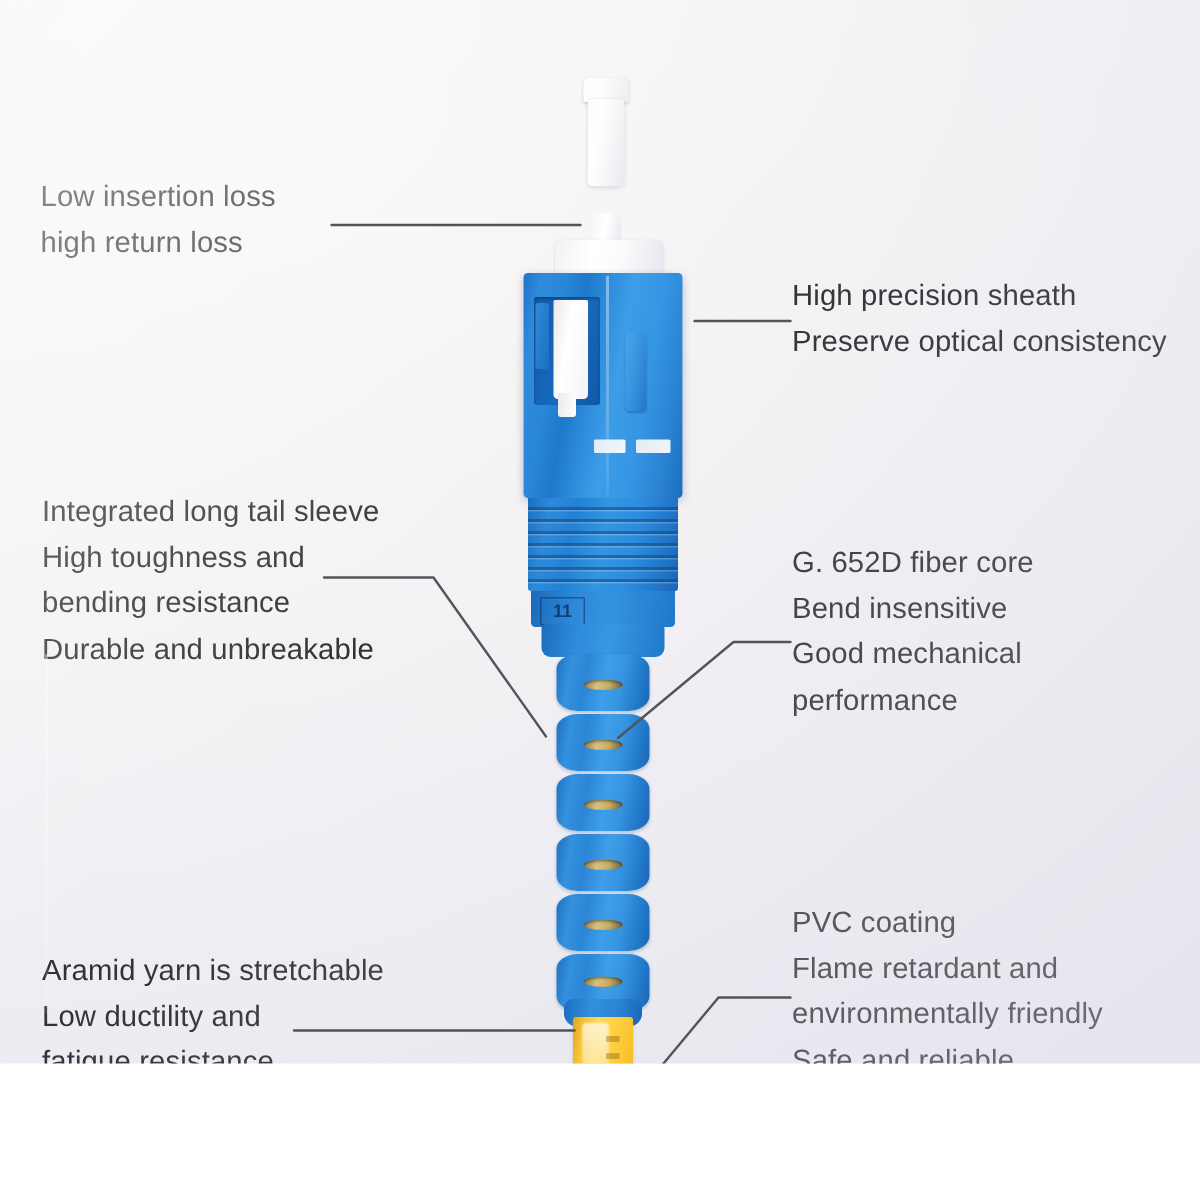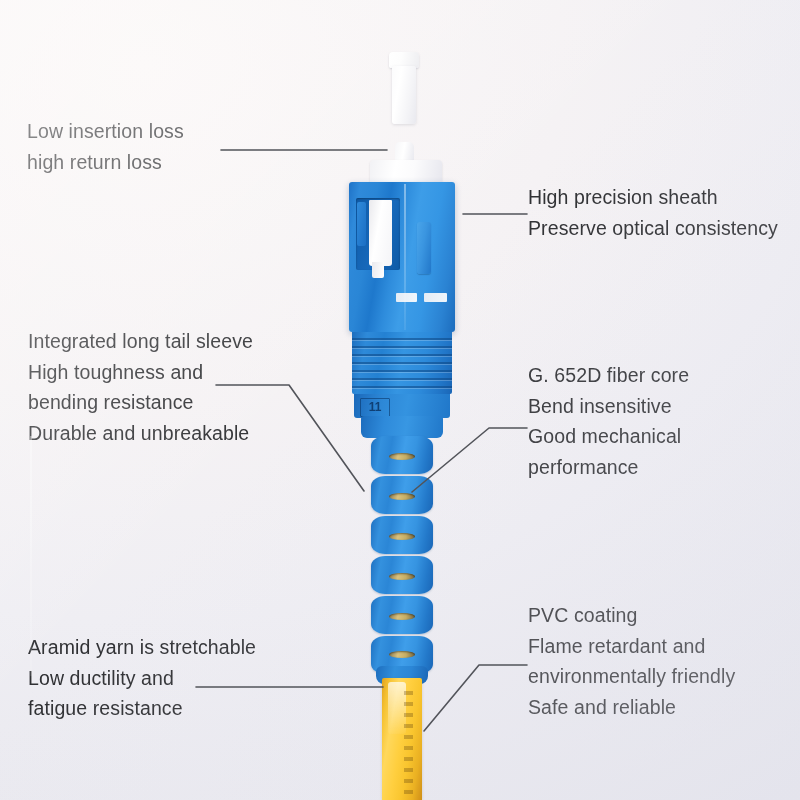--- a/index.html
+++ b/index.html
@@ -9,21 +9,21 @@
   }
   body {
     width: 800px;
     height: 800px;
     font-family: "Liberation Sans", sans-serif;
     overflow: hidden;
   }
   #stage {
     position: relative;
     width: 800px;
-    height: 800px;
+    height: 709px;
     background:
       radial-gradient(ellipse 1100px 900px at 18% 8%, #faf7f7 0%, #f5f2f4 38%, #efeef3 62%, #e6e6ed 100%);
     overflow: hidden;
   }
   
   #stage::after {
     content: "";
     position: absolute;
     inset: 0;
     pointer-events: none;

